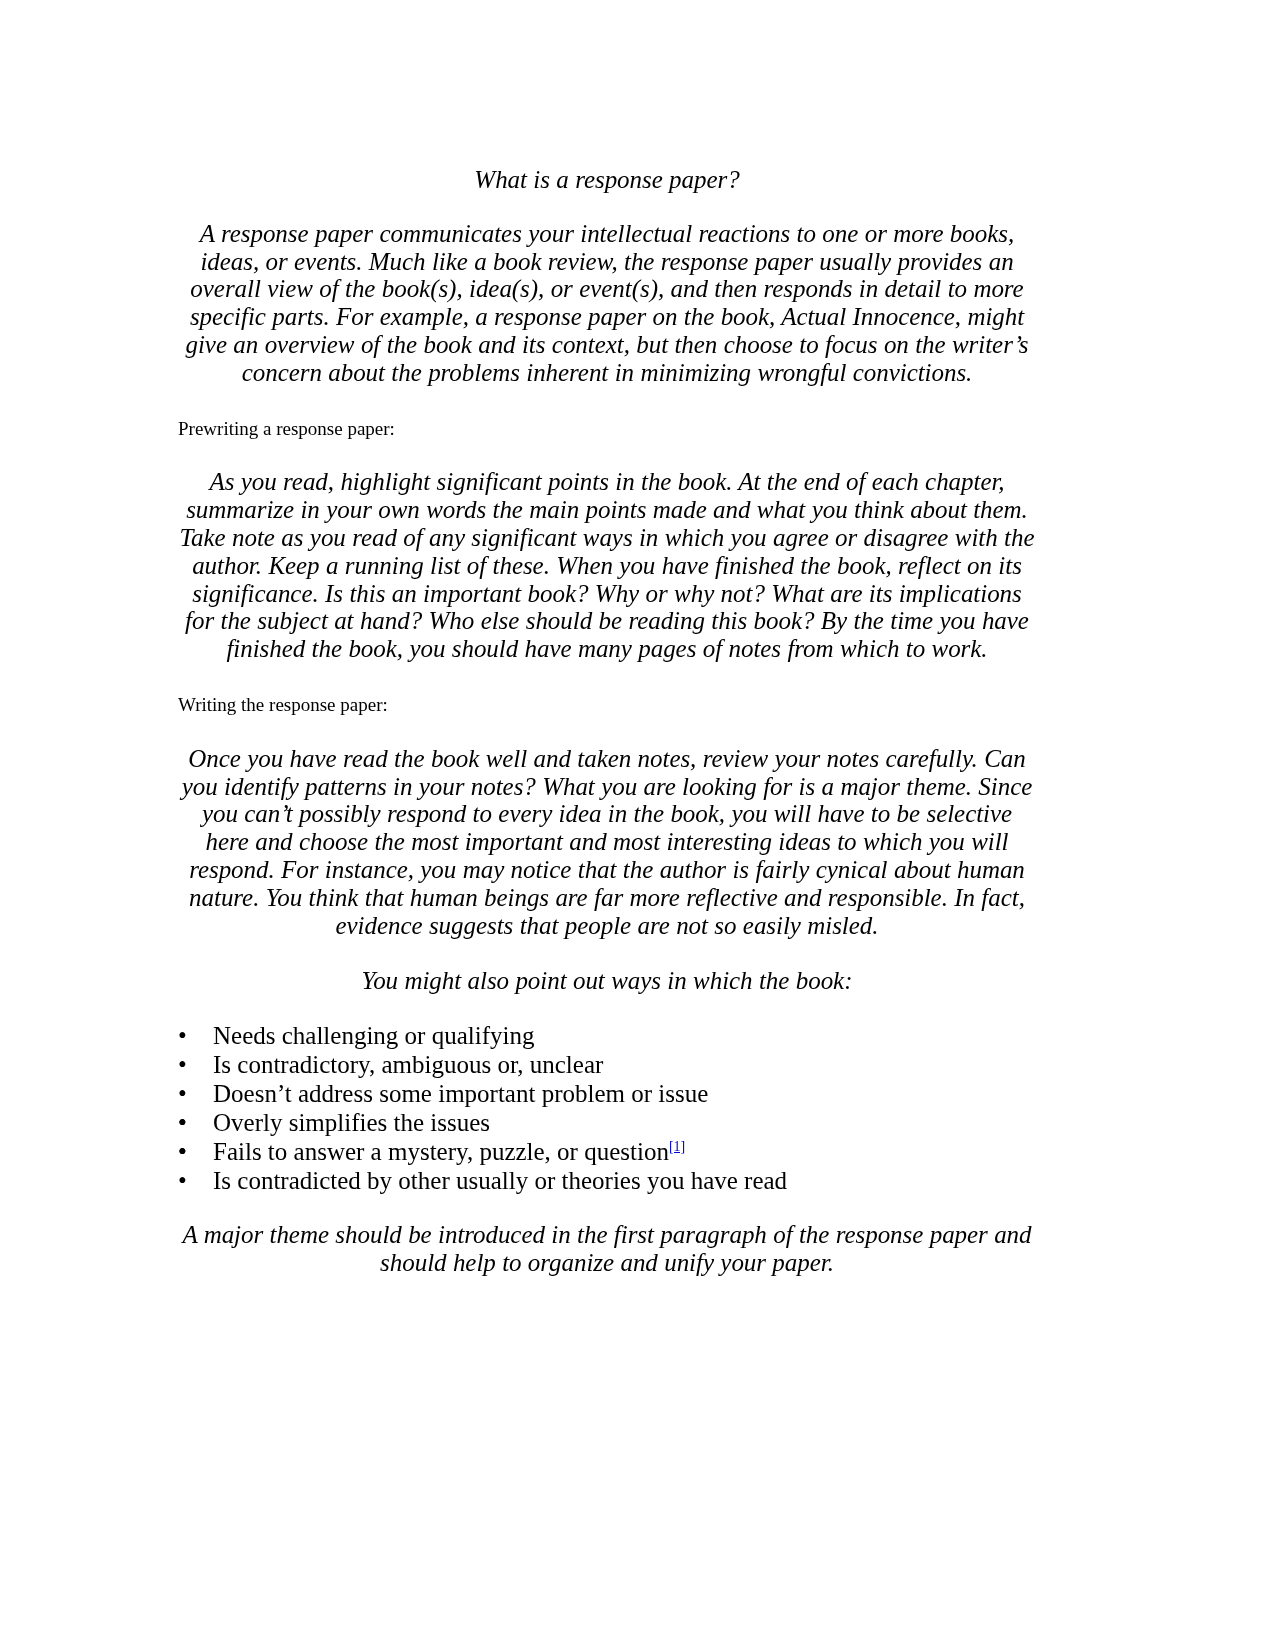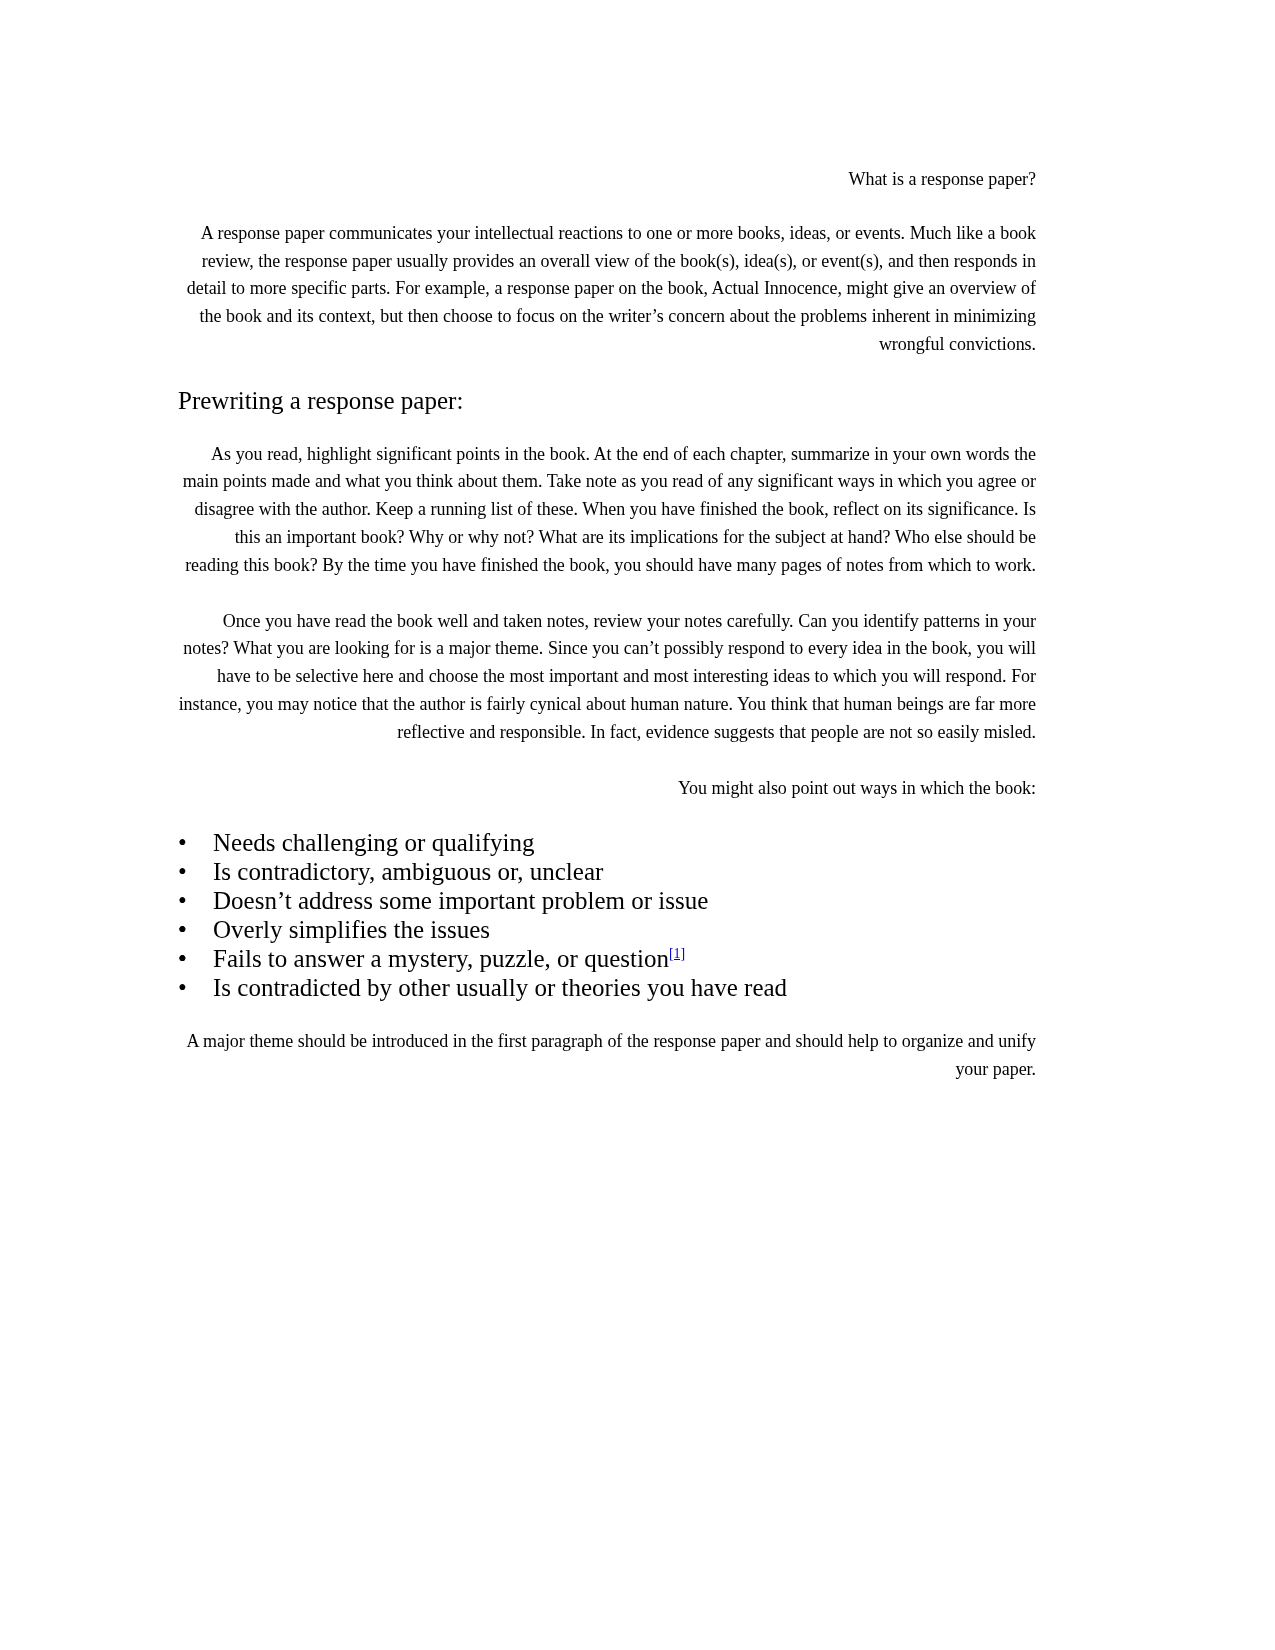--- a/index.html
+++ b/index.html
@@ -35,35 +35,36 @@
   .doc-title {
     text-align: center;
     font-weight: bold;
     font-size: 25.5px;
     line-height: 1.12;
     margin: 0 0 34px 0;
     letter-spacing: 0.1px;
   }
 
   .para {
-    font-size: 18px;
+    font-size: 25px;
     line-height: 27.8px;
     margin: 0 0 26px 0;
-    text-align: right;
+    text-align: center;
     letter-spacing: -0.05px;
     word-spacing: 0.2px;
+    font-style: italic;
   }
 
   .para.block {
     margin-bottom: 28px;
     margin-top: 24px;
   }
 
   .section-label {
-    font-size: 25px;
+    font-size: 19px;
     line-height: 27.8px;
     margin: 0 0 26px 0;
   }
 
   ul.bullet-list {
     list-style: none;
     margin: 0 0 26px 0;
     padding: 0;
   }
 
@@ -108,20 +109,21 @@
     <h1 class="doc-title"></h1>
 
     <p class="para">What is a response paper?</p>
 
     <p class="para block">A response paper communicates your intellectual reactions to one or more books, ideas, or events. Much like a book review, the response paper usually provides an overall view of the book(s), idea(s), or event(s), and then responds in detail to more specific parts. For example, a response paper on the book, Actual Innocence, might give an overview of the book and its context, but then choose to focus on the writer’s concern about the problems inherent in minimizing wrongful convictions.</p>
 
     <p class="section-label">Prewriting a response paper:</p>
 
     <p class="para block">As you read, highlight significant points in the book. At the end of each chapter, summarize in your own words the main points made and what you think about them. Take note as you read of any significant ways in which you agree or disagree with the author. Keep a running list of these. When you have finished the book, reflect on its significance. Is this an important book? Why or why not? What are its implications for the subject at hand? Who else should be reading this book? By the time you have finished the book, you should have many pages of notes from which to work.</p>
 
+    <p class="section-label">Writing the response paper:</p>
 
     <p class="para block">Once you have read the book well and taken notes, review your notes carefully. Can you identify patterns in your notes? What you are looking for is a major theme. Since you can’t possibly respond to every idea in the book, you will have to be selective here and choose the most important and most interesting ideas to which you will respond. For instance, you may notice that the author is fairly cynical about human nature. You think that human beings are far more reflective and responsible. In fact, evidence suggests that people are not so easily misled.</p>
 
     <p class="para">You might also point out ways in which the book:</p>
 
     <ul class="bullet-list">
       <li>
         <span class="bullet-dot">•</span><span>Needs challenging or qualifying</span><a class="footnote-ref"></a>
       </li>
       <li>

